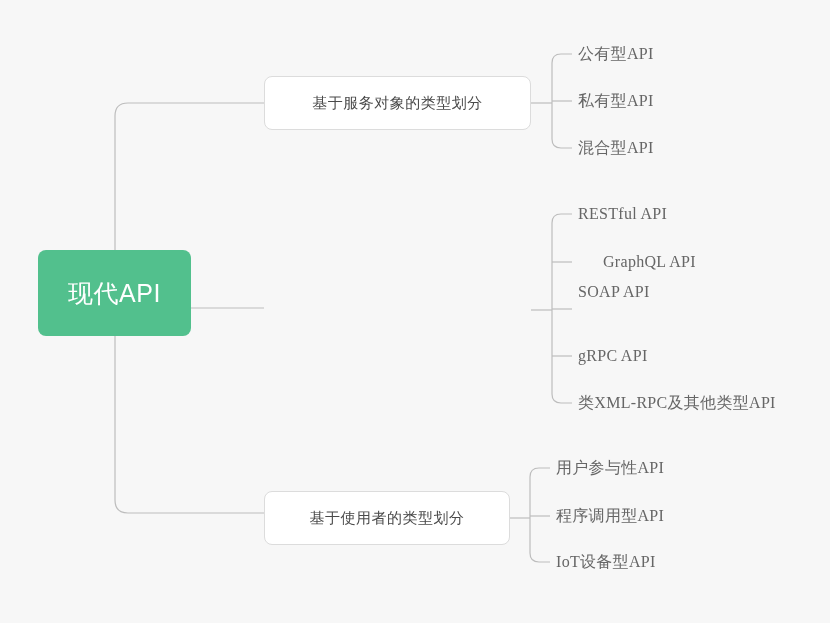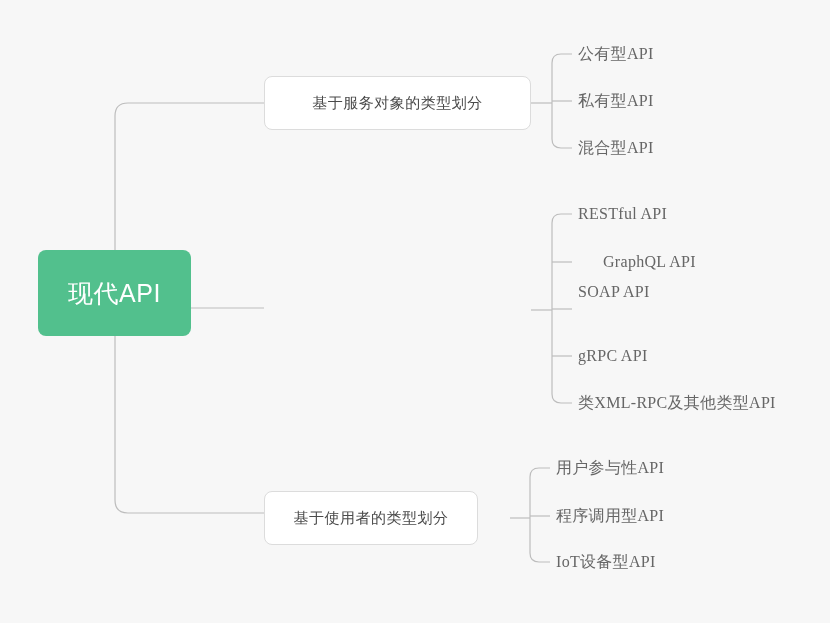--- a/index.html
+++ b/index.html
@@ -64,21 +64,21 @@
   }
   .branch-2 {
     left: 264px;
     top: 283px;
     width: 267px;
     height: 54px;
   }
   .branch-3 {
     left: 264px;
     top: 491px;
-    width: 214px;
+    width: 246px;
     height: 54px;
   }
   .leaf-label {
     position: absolute;
     color: #666666;
     font-size: 16px;
     font-family: "Liberation Serif", serif;
     white-space: nowrap;
     transform: translateY(-50%);
     z-index: 2;

